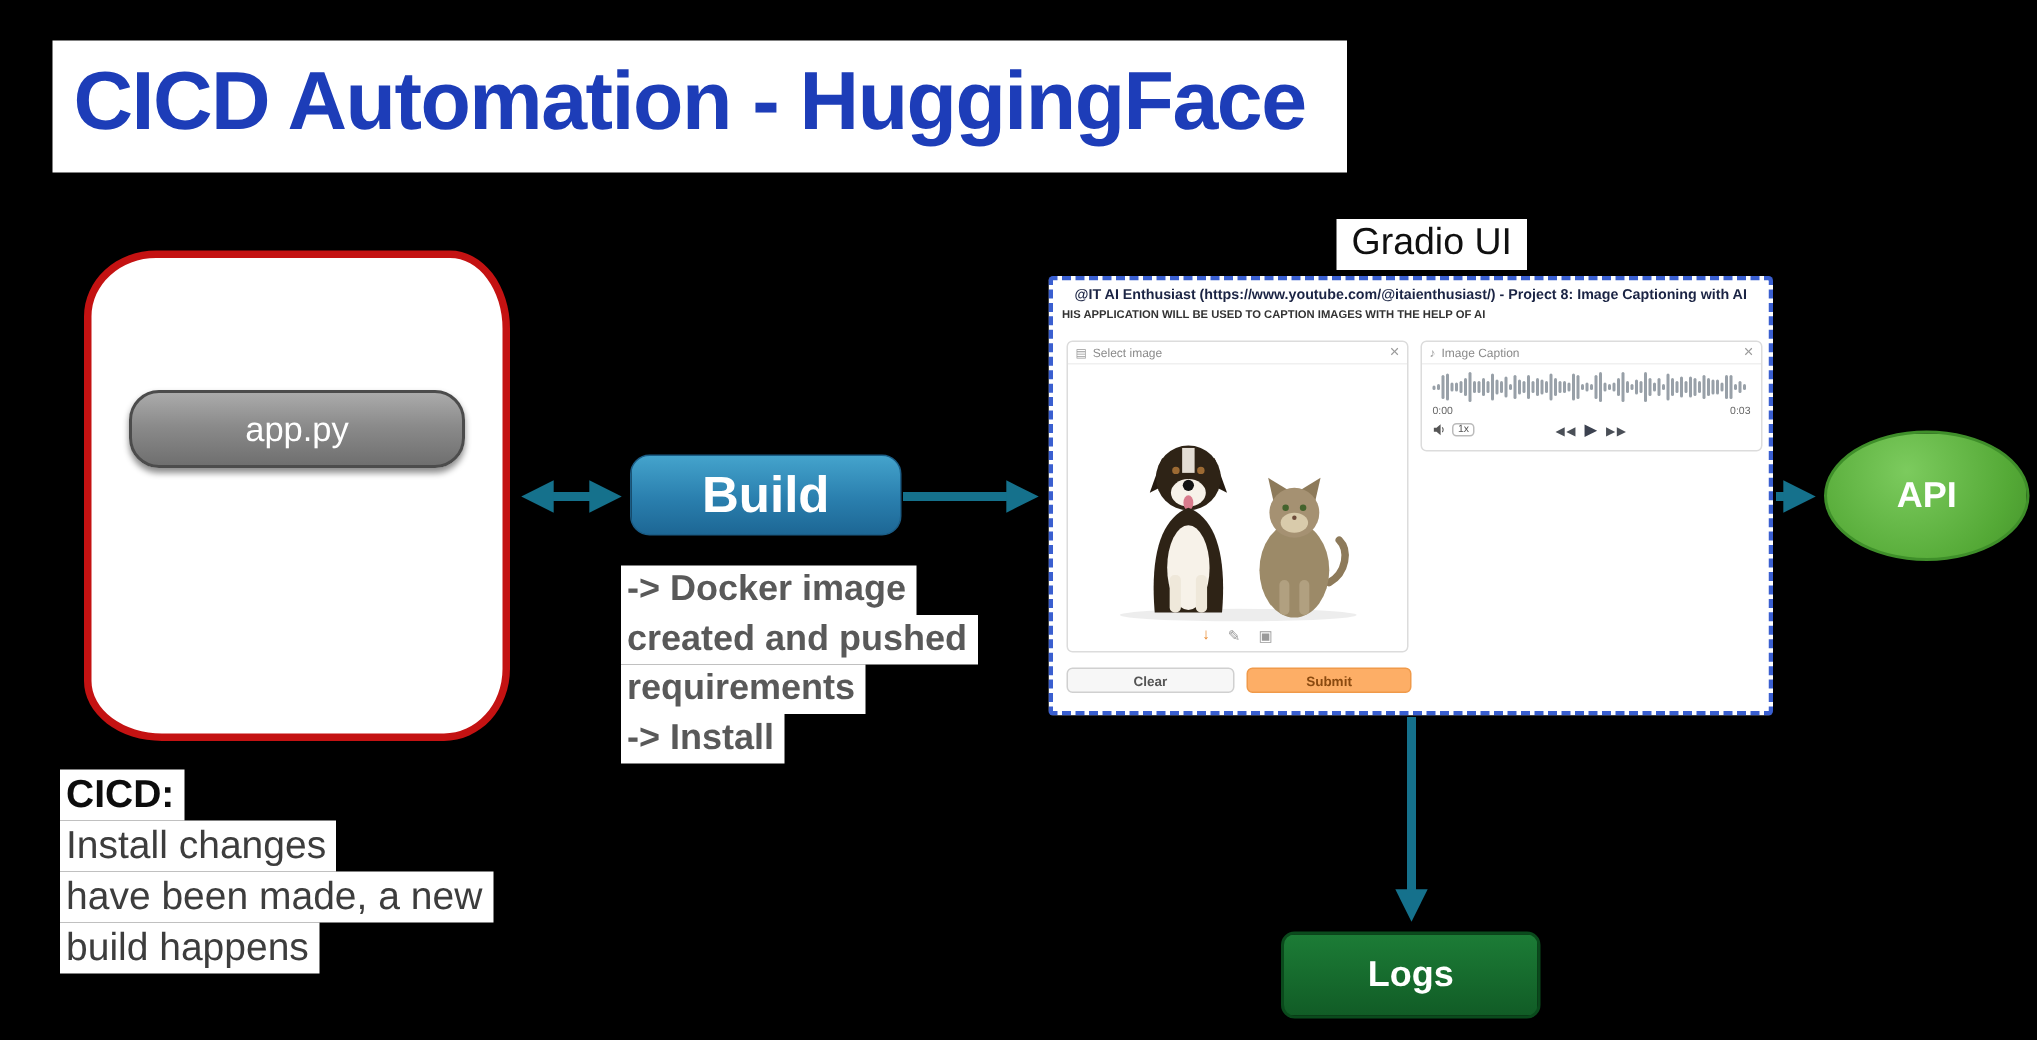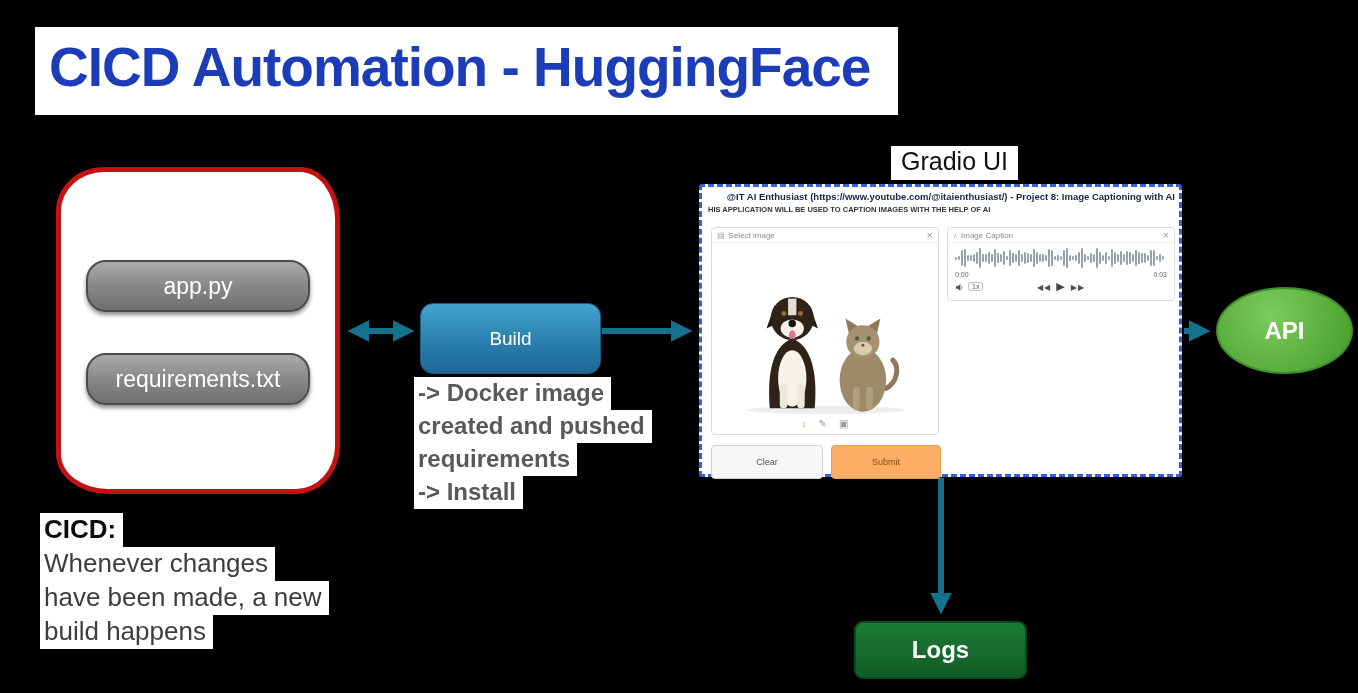--- a/index.html
+++ b/index.html
@@ -9,56 +9,56 @@
   .title-box{position:absolute;left:35px;top:27px;background:#fff;color:#1d3db8;font-weight:bold;
     font-size:55px;letter-spacing:-1px;padding:8px 28px 16px 14px;white-space:nowrap}
 
   .repo-box{position:absolute;left:56px;top:167px;width:284px;height:327px;background:#fff;
     border:5px solid #c41212;border-radius:48px 40px 44px 52px/44px 52px 48px 40px}
   .file-btn{position:absolute;left:25px;width:224px;height:52px;border-radius:20px;border:2px solid #4c4c4c;
     background:linear-gradient(180deg,#ababab,#8b8b8b 45%,#6f6f6f);color:#fff;font-size:23px;
     display:flex;align-items:center;justify-content:center;box-shadow:0 3px 4px rgba(0,0,0,.45)}
   .f1{top:88px}.f2{top:181px}
 
-  .build-box{position:absolute;left:420px;top:303px;width:181px;height:71px;border-radius:13px;
+  .build-box{position:absolute;left:420px;top:303px;width:181px;height:54px;border-radius:13px;
     background:linear-gradient(180deg,#44a3cc,#2a7fae 55%,#1d6795);border:1px solid #1b5d86;
-    color:#fff;font-size:19px;font-weight:normal;display:flex;align-items:center;justify-content:center}
+    color:#fff;font-size:34px;font-weight:bold;display:flex;align-items:center;justify-content:center}
 
   .notes{position:absolute;left:414px;top:377px;font-size:24px;font-weight:bold;color:#595959;line-height:31px}
   .notes span{background:#fff;padding:0 7px 2px 4px;display:inline-block}
 
   .cicd{position:absolute;left:40px;top:513px;font-size:26px;color:#3d3d3d;line-height:32px}
   .cicd span{background:#fff;display:inline-block;padding:0 7px 2px 4px}
   .cicd .b{font-weight:bold;color:#0c0c0c}
 
   .gradio-label{position:absolute;left:891px;top:146px;background:#fff;color:#101010;font-size:25px;padding:1px 10px 4px}
 
   .gshot{position:absolute;left:699px;top:184px;width:483px;height:293px;background:#fff;
     border:3px dashed #3a5fd0;border-radius:3px;color:#222}
-  .gs-header{margin:4px 4px 0;text-align:right;font-size:9.5px;font-weight:bold;color:#1b2444;white-space:nowrap;overflow:hidden}
+  .gs-header{margin:4px 4px 0;text-align:center;font-size:9.5px;font-weight:bold;color:#1b2444;white-space:nowrap;overflow:hidden}
   .gs-sub{margin:3px 0 0 6px;font-size:7.5px;font-weight:bold;color:#333}
   .gs-panel{position:absolute;border:1px solid #dcdcdc;border-radius:4px;background:#fff}
   .gs-left{left:9px;top:40px;width:228px;height:208px}
   .gs-right{left:245px;top:40px;width:228px;height:74px}
   .p-head{display:flex;align-items:center;gap:4px;height:15px;padding:0 5px;border-bottom:1px solid #f0f0f0;
     font-size:8px;color:#8a8a8a}
   .p-ico{font-size:8px;color:#9a9a9a}
   .p-close{margin-left:auto;color:#9a9a9a;font-size:11px;line-height:1;cursor:pointer}
   .img-area{height:172px;display:flex;align-items:flex-end;justify-content:center;overflow:hidden}
   .img-tools{display:flex;justify-content:center;gap:12px;font-size:10px;color:#9a9a9a;height:17px;align-items:center}
   .img-tools .orange{color:#e8862a}
   .wave{display:flex;align-items:center;gap:1px;height:26px;padding:0 7px;margin-top:2px}
   .wave i{display:block;width:2px;background:#98a0a8;border-radius:1px}
   .times{display:flex;justify-content:space-between;padding:0 7px;font-size:7px;color:#666}
   .ctrl{position:relative;display:flex;align-items:center;gap:4px;height:15px;padding:0 7px;margin-top:1px}
   .spd{border:1px solid #bbb;border-radius:3px;font-size:7px;padding:0 3px;color:#555;cursor:pointer}
   .trans{position:absolute;left:0;right:0;text-align:center;font-size:8px;color:#4a4f57;letter-spacing:1px}
   .trans .play{font-size:11px;color:#3c4250;margin:0 5px}
   .gs-buttons{position:absolute;left:9px;top:258px;display:flex;gap:8px}
-  .gbtn{height:34px;border-radius:4px;display:flex;align-items:center;justify-content:center;font-size:9px;font-weight:normal;cursor:pointer}
+  .gbtn{height:17px;border-radius:4px;display:flex;align-items:center;justify-content:center;font-size:9px;font-weight:bold;cursor:pointer}
   .clear{width:112px;background:#f7f7f7;border:1px solid #d0d0d0;color:#555}
   .submit{width:110px;background:#fdae66;border:1px solid #f09a4a;color:#8a4a10}
 
   .api-node{position:absolute;left:1216px;top:287px;width:137px;height:87px;border-radius:50%;
     background:radial-gradient(circle at 40% 30%,#7ccb5e,#54a936 70%,#46942c);border:2px solid #3f8f2a;
     color:#fff;font-weight:bold;font-size:24px;display:flex;align-items:center;justify-content:center}
   .logs-node{position:absolute;left:854px;top:621px;width:173px;height:58px;border-radius:9px;
     background:linear-gradient(180deg,#1c7c36,#115c26);border:2px solid #0a4a1c;
     color:#fff;font-weight:bold;font-size:24px;display:flex;align-items:center;justify-content:center}
 </style>
@@ -76,35 +76,34 @@
     <line x1="354" y1="331" x2="408" y2="331" stroke="#15718c" stroke-width="6" marker-start="url(#ah)" marker-end="url(#ah)"></line>
     <line x1="602" y1="331" x2="686" y2="331" stroke="#15718c" stroke-width="6" marker-end="url(#ah)"></line>
     <line x1="1184" y1="331" x2="1204" y2="331" stroke="#15718c" stroke-width="6" marker-end="url(#ah)"></line>
     <line x1="941" y1="478" x2="941" y2="608" stroke="#15718c" stroke-width="6" marker-end="url(#ah)"></line>
   </svg>
 
   <div class="title-box">CICD Automation - HuggingFace</div>
 
   <div class="repo-box">
     <div class="file-btn f1">app.py</div>
-    <div class="file-btn f2">requirements.txt</div>
   </div>
 
   <div class="build-box">Build</div>
 
   <div class="notes">
     <div><span>-&gt; Docker image</span></div>
     <div><span>created and pushed</span></div>
     <div><span>requirements</span></div>
     <div><span>-&gt; Install</span></div>
   </div>
 
   <div class="cicd">
     <div><span class="b">CICD:</span></div>
-    <div><span>Whenever changes</span></div>
+    <div><span>Install changes</span></div>
     <div><span>have been made, a new</span></div>
     <div><span>build happens</span></div>
   </div>
 
   <div class="gradio-label">Gradio UI</div>
 
   <div class="gshot">
     <div class="gs-header">@IT AI Enthusiast (https://www.youtube.com/@itaienthusiast/) - Project 8: Image Captioning with AI</div>
     <div class="gs-sub">HIS APPLICATION WILL BE USED TO CAPTION IMAGES WITH THE HELP OF AI</div>
 

